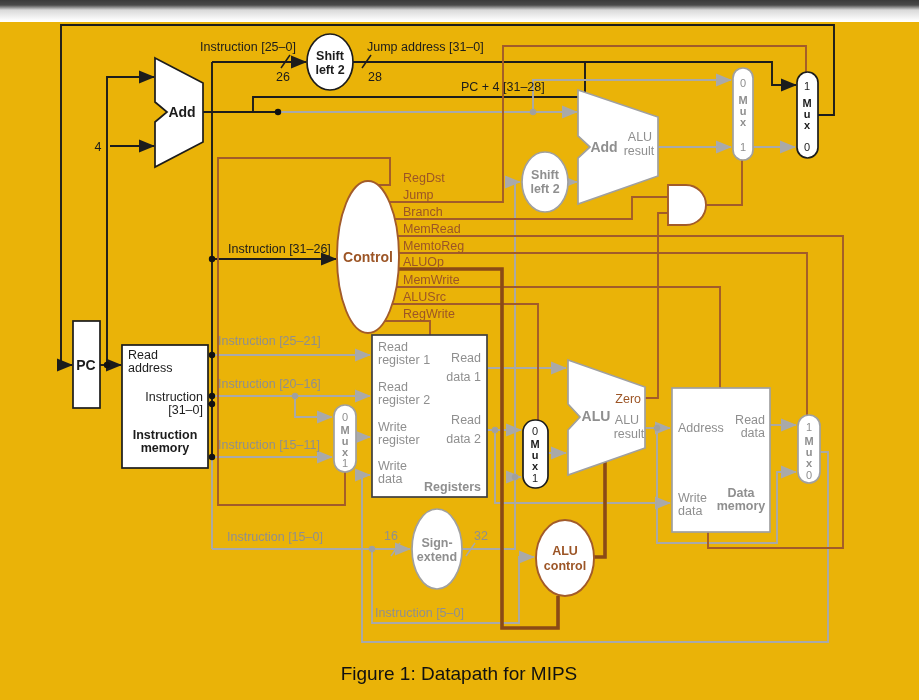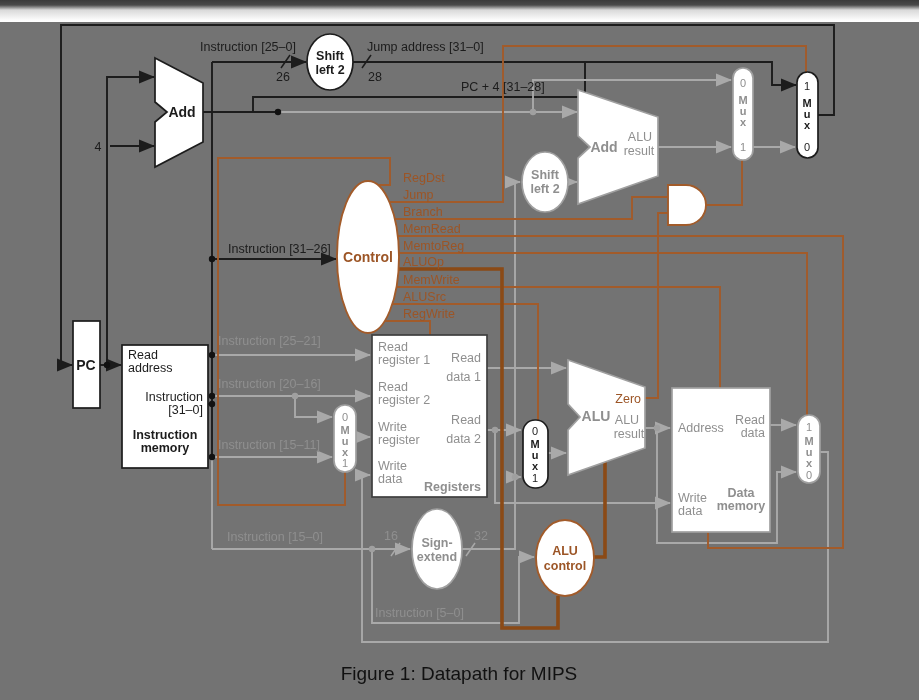--- a/index.html
+++ b/index.html
@@ -1,16 +1,16 @@
 <!DOCTYPE html>
 <html><head>
 <meta charset="utf-8">
 <style>
   html,body{margin:0;padding:0;background:#fff;}
-  .stage{position:relative;width:919px;height:700px;background:#737373;overflow:hidden;
+  .stage{position:relative;width:919px;height:700px;background:#eab308;overflow:hidden;
          font-family:"Liberation Sans", sans-serif;}
   .topbar{position:absolute;left:0;top:0;width:919px;height:22px;
           background:linear-gradient(to bottom,#3a3a3a 0px,#4a4a4a 5px,#d9d9d9 10px,#ffffff 21px);}
   svg{position:absolute;left:0;top:0;}
   svg text{font-family:"Liberation Sans", sans-serif;}
   .w{fill:none;stroke-linejoin:miter;stroke-linecap:butt;}
   .wb{stroke:#1c1c1c;stroke-width:1.9;}
   .wg{stroke:#a9a9a9;stroke-width:1.9;}
   .wbr{stroke:#a25b2a;stroke-width:1.9;}
   .wbt{stroke:#8b4a16;stroke-width:3.6;}

